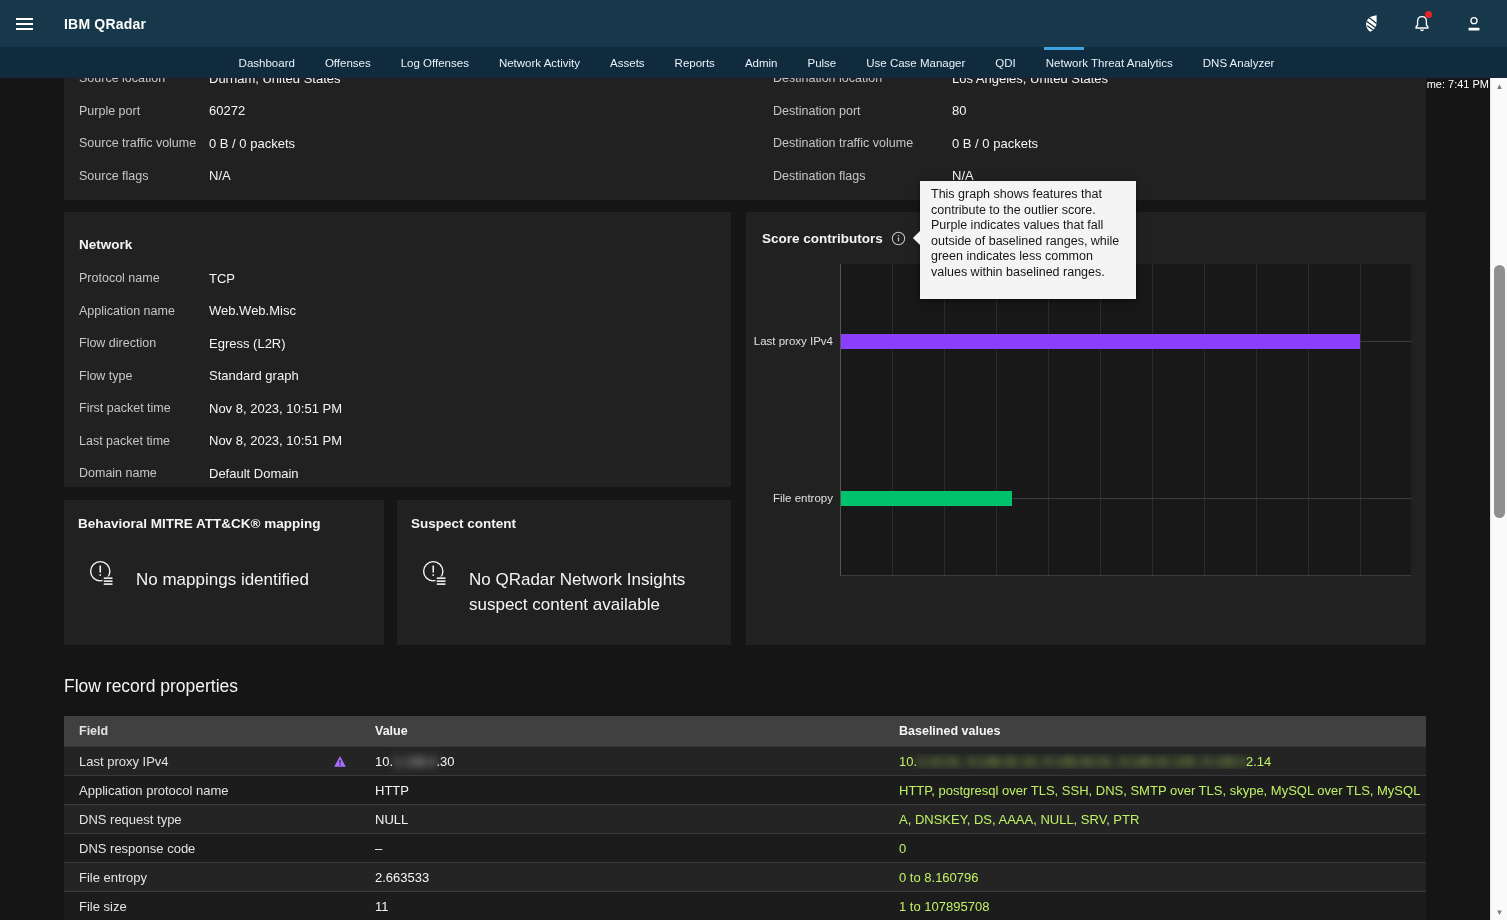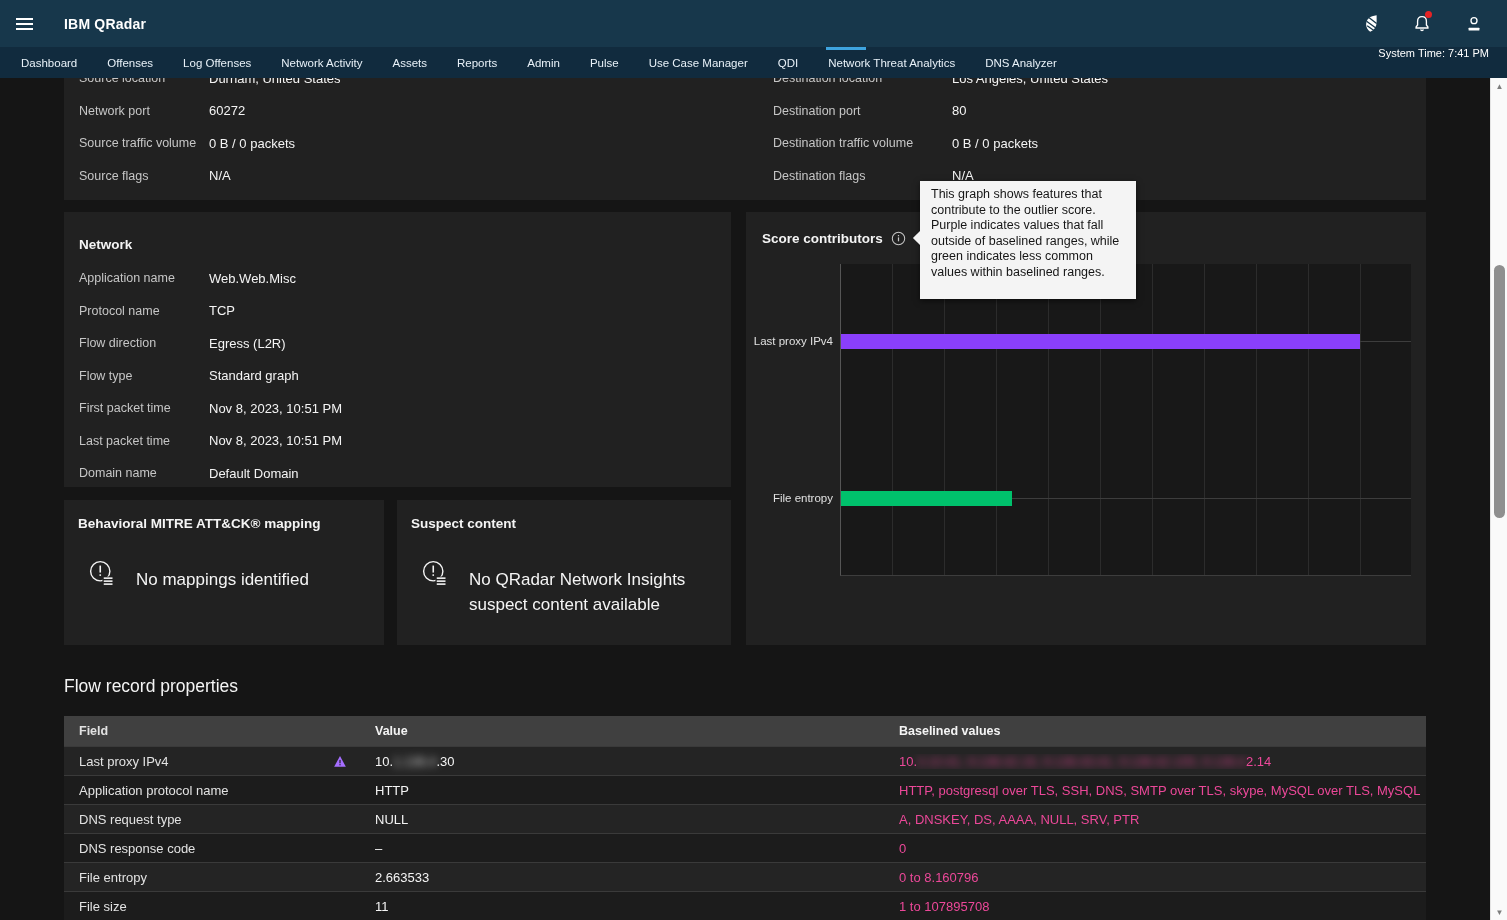--- a/index.html
+++ b/index.html
@@ -20,21 +20,21 @@
     justify-content:center; align-items:center; gap:3px; cursor:pointer; background:none; border:none;}
   .hamburger span{ display:block; width:17px; height:2px; background:#fff; }
   .app-title{ font-size:14px; font-weight:700; color:#fff; margin-left:16px; letter-spacing:.2px;}
   .header-right{ margin-left:auto; display:flex; align-items:center; gap:30px; padding-right:22px;}
   .hdr-icon{ position:relative; width:22px; height:22px; display:flex; align-items:center; justify-content:center; cursor:pointer;}
   .notif-dot{ position:absolute; top:-2px; right:1px; width:7px; height:7px; border-radius:50%; background:#e62325;}
 
   
   .nav-bar{
     position:absolute; top:47px; left:0; width:1507px; height:31px;
-    background:#112b3e; display:flex; align-items:flex-start;
+    background:#112b3e; display:flex; align-items:center;flex-direction:column;
   }
   .nav-tabs{ display:flex; align-items:center; height:31px; padding-left:6px;}
   .nav-tab{ position:relative; height:31px; display:flex; align-items:center;
     padding:0 15px; font-size:11.5px; color:#e8f1f8; cursor:pointer; white-space:nowrap;}
   .nav-tab.active::before{ content:""; position:absolute; top:0; left:13px; width:40px; height:3px; background:#3ea4df;}
   .system-time{ margin-left:auto; padding-right:18px; font-size:11px; color:#ffffff; white-space:nowrap;}
 
   
   .panel{ position:absolute; background:#212121; }
   .panel-title{ font-size:13.5px; font-weight:700; color:#f4f4f4; }
@@ -86,21 +86,21 @@
   
   .flow-heading{ position:absolute; left:64px; top:676px; font-size:17.5px; font-weight:400; color:#f4f4f4;}
   .flow-table{ position:absolute; left:64px; top:716px; width:1362px; }
   .ft-header{ display:flex; height:30px; align-items:center; background:#404040; font-weight:700; font-size:12.5px;}
   .ft-row{ display:flex; height:29px; align-items:center; font-size:13px; border-top:1px solid #3a3a3a;}
   .ft-row.odd{ background:#242424; }
   .ft-row.even{ background:#1c1c1c; }
   .c-field{ width:311px; flex:none; padding-left:15px; display:flex; align-items:center; color:#e2e2e2;}
   .c-field .fname{ flex:1; }
   .c-value{ width:524px; flex:none; color:#f4f4f4; }
-  .c-base{ flex:1; color:#ec4899; white-space:nowrap; overflow:hidden;}
+  .c-base{ flex:1; color:#bef264; white-space:nowrap; overflow:hidden;}
   .ft-header .c-value, .ft-header .c-base{ color:#f4f4f4; }
   .warning-wrap{ margin-right:28px; display:flex; cursor:pointer; }
   .redacted{ filter:blur(4px); opacity:.85; }
 
   
   .scrollbar{ position:absolute; right:0; top:78px; bottom:0; width:17px; background:#fafafa; border-left:1px solid #e4e4e4;}
   .sb-arrow{ position:absolute; left:0; width:17px; height:14px; display:flex; align-items:center; justify-content:center;
     color:#7d7d7d; font-size:8px; cursor:pointer; background:none; border:none;}
   .sb-up{ top:1px; } .sb-down{ bottom:1px; }
   .sb-thumb{ position:absolute; left:3px; width:11px; top:187px; height:253px; background:#8f8f8f; border-radius:6px; cursor:pointer;}
@@ -180,21 +180,21 @@
   <div class="system-time">System Time: 7:41 PM</div>
 </nav>
 
 <section class="panel details-panel">
   <div class="details-col details-left" id="details-left">
       <div class="kv-row">
         <span class="kv-label">Source location</span>
         <span class="kv-value">Durham, United States</span>
       </div>
       <div class="kv-row">
-        <span class="kv-label">Network port</span>
+        <span class="kv-label">Purple port</span>
         <span class="kv-value">60272</span>
       </div>
       <div class="kv-row">
         <span class="kv-label">Source traffic volume</span>
         <span class="kv-value">0 B / 0 packets</span>
       </div>
       <div class="kv-row">
         <span class="kv-label">Source flags</span>
         <span class="kv-value">N/A</span>
       </div>
@@ -216,26 +216,26 @@
         <span class="kv-label">Destination flags</span>
         <span class="kv-value">N/A</span>
       </div>
     </div>
 </section>
 
 <section class="panel network-panel">
   <div class="panel-title">Network</div>
   <div id="network-rows">
       <div class="kv-row">
+        <span class="kv-label">Protocol name</span>
+        <span class="kv-value">TCP</span>
+      </div>
+      <div class="kv-row">
         <span class="kv-label">Application name</span>
         <span class="kv-value">Web.Web.Misc</span>
-      </div>
-      <div class="kv-row">
-        <span class="kv-label">Protocol name</span>
-        <span class="kv-value">TCP</span>
       </div>
       <div class="kv-row">
         <span class="kv-label">Flow direction</span>
         <span class="kv-value">Egress (L2R)</span>
       </div>
       <div class="kv-row">
         <span class="kv-label">Flow type</span>
         <span class="kv-value">Standard graph</span>
       </div>
       <div class="kv-row">

